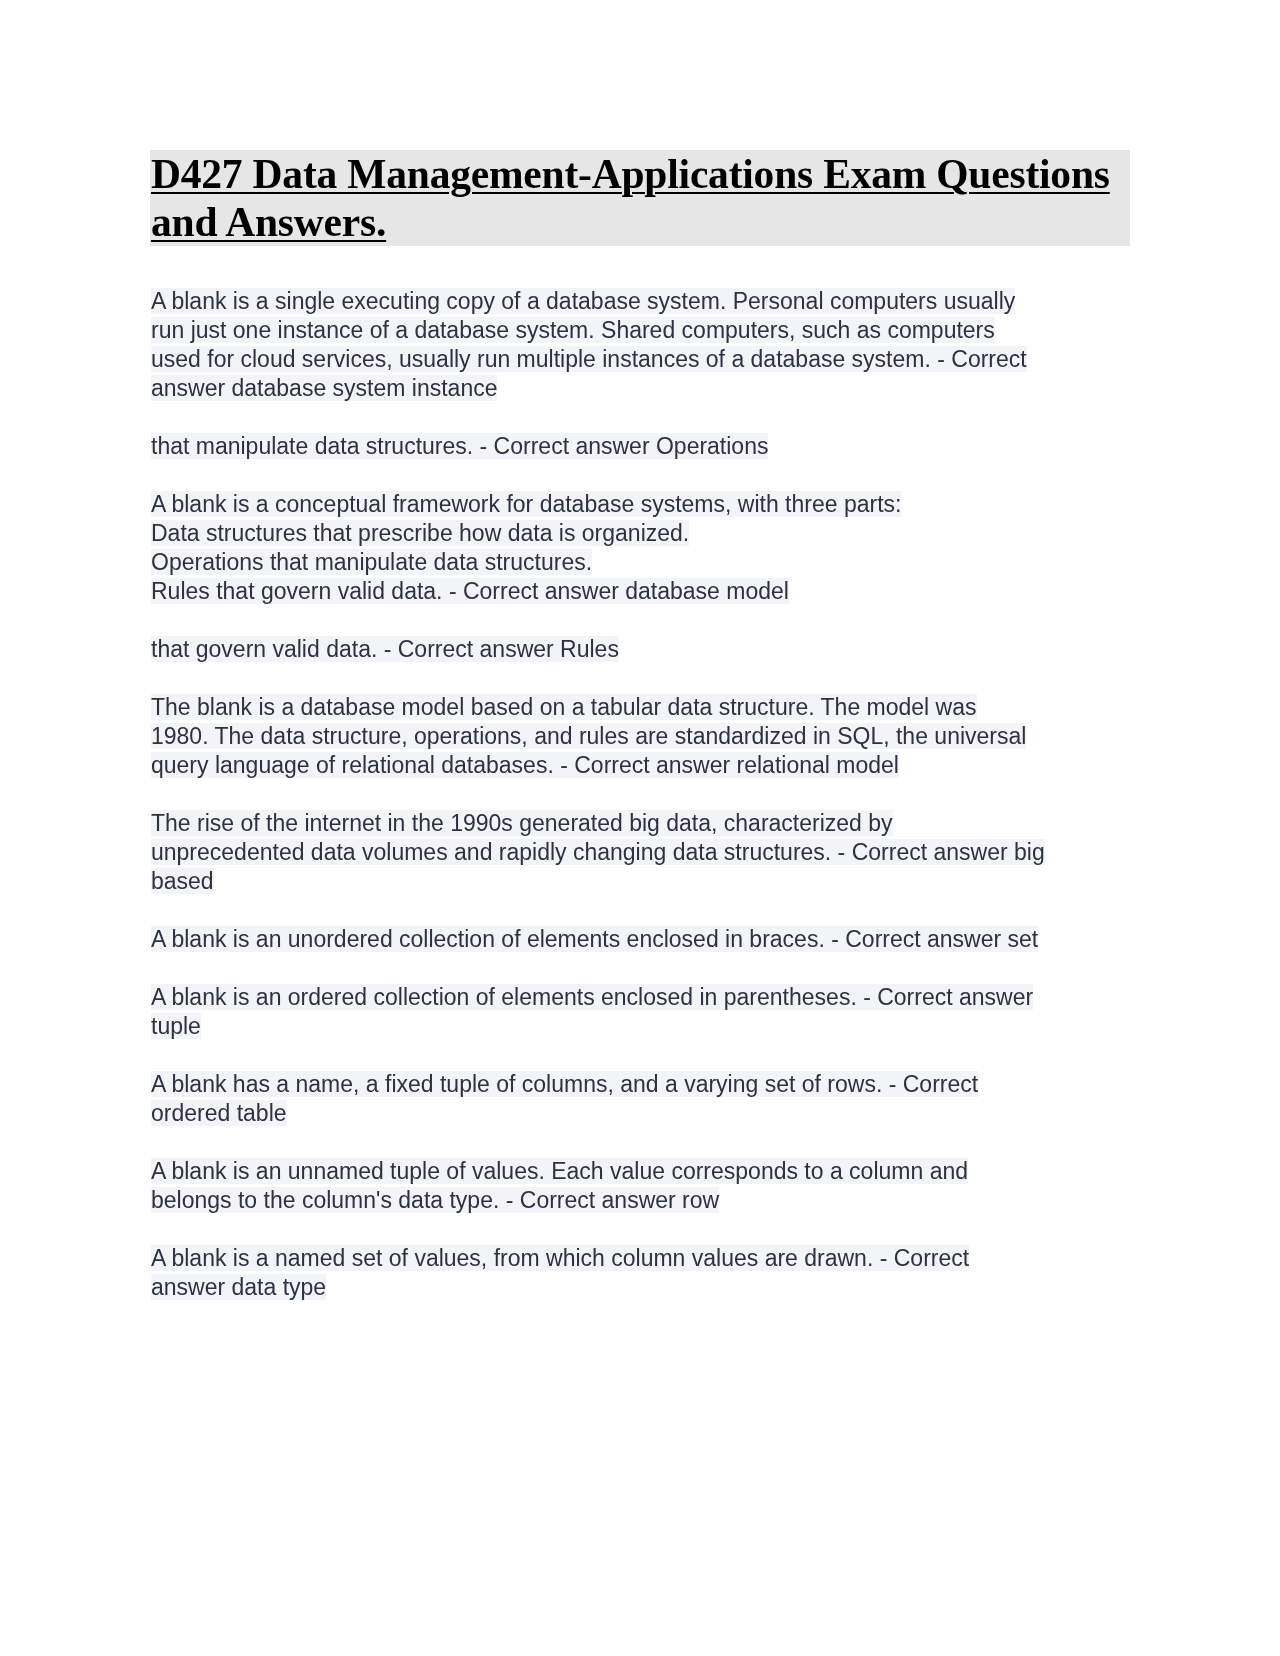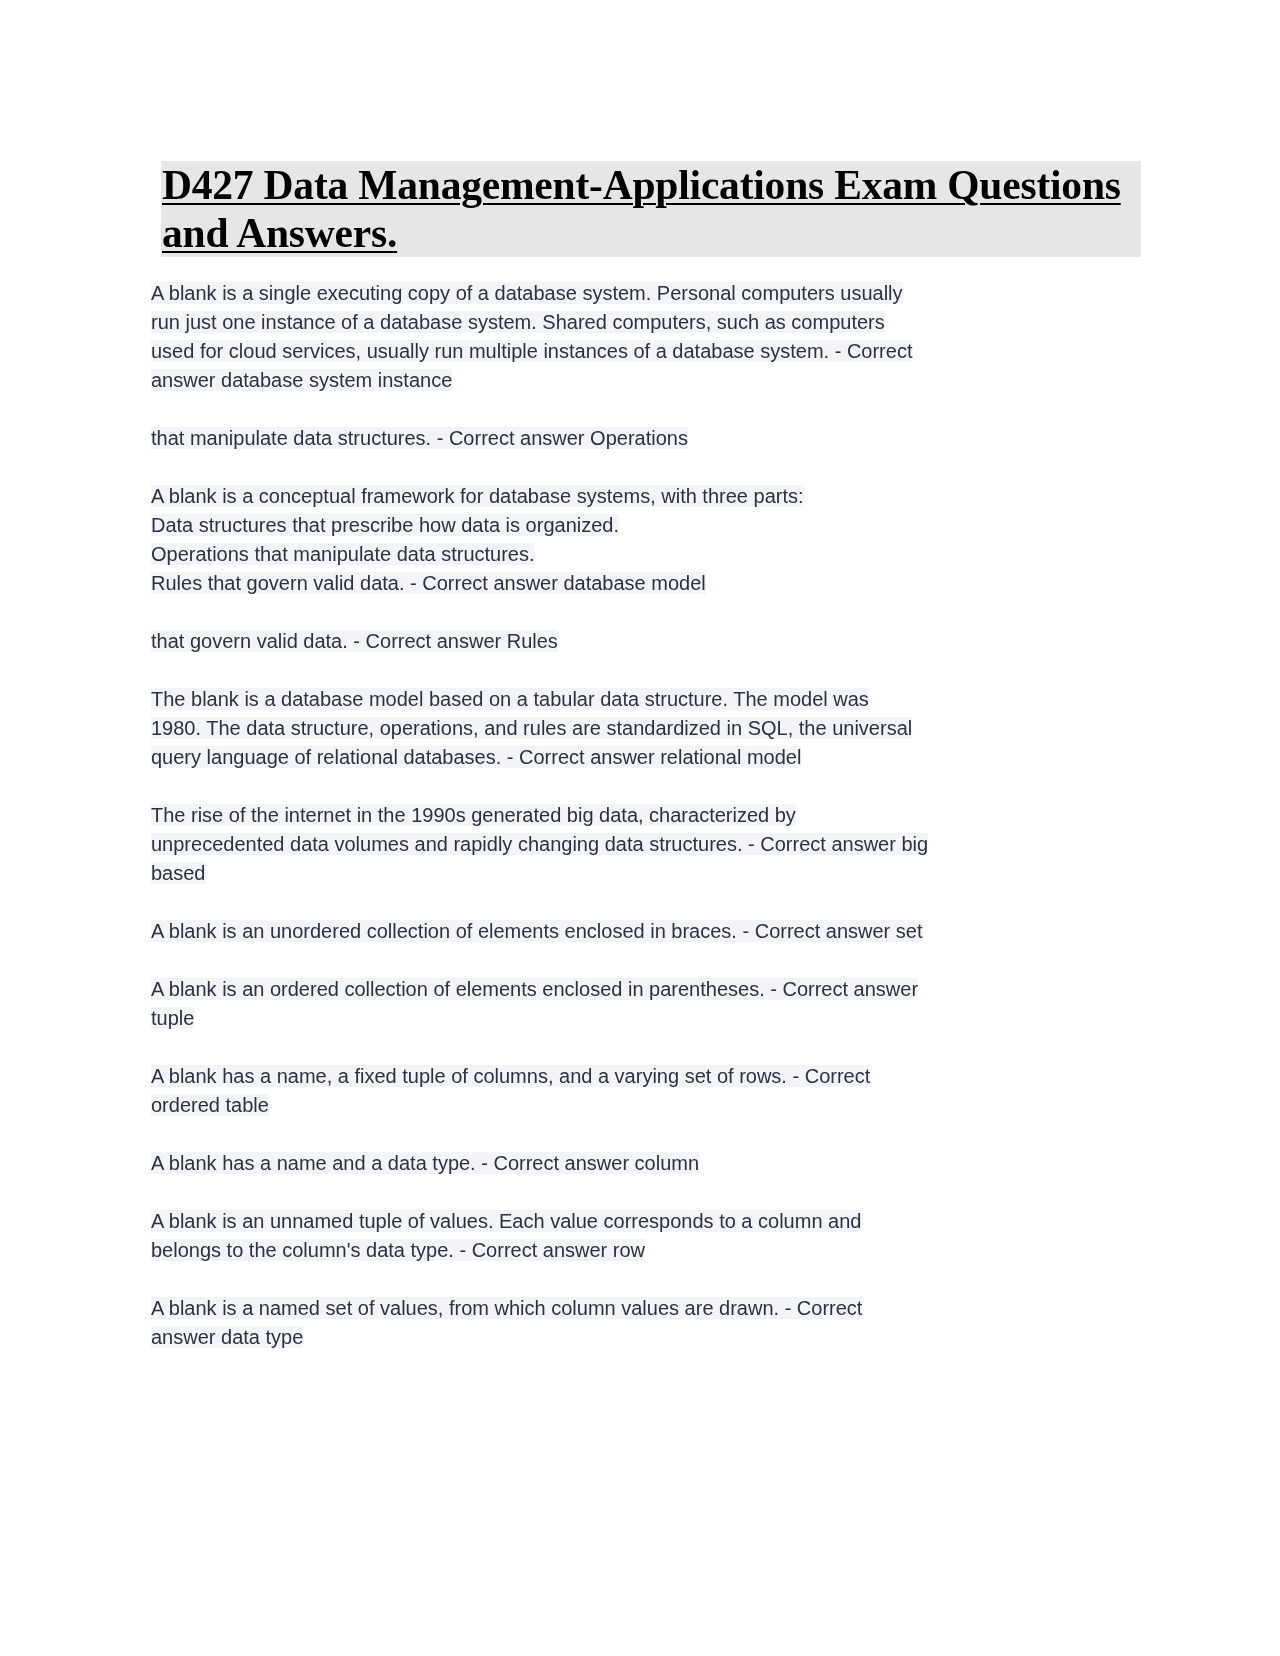--- a/index.html
+++ b/index.html
@@ -15,39 +15,39 @@
     }
     .page {
       position: absolute;
       left: 150px;
       top: 150px;
       width: 980px;
     }
     .title-block {
       background: #e6e6e6;
       padding: 0 0 0 1px;
-      margin: 11px;
+      margin: 0;
       width: 979px;
     }
     .title {
       font-family: "Liberation Serif", "DejaVu Serif", serif;
       font-weight: bold;
       font-size: 41.5px;
       line-height: 48px;
       color: #000000;
       text-decoration: underline;
       text-decoration-thickness: 2px;
       text-underline-offset: 4px;
       margin: 0;
       letter-spacing: -0.2px;
     }
     .body {
-      margin-top: 22px;
+      margin-top: 41px;
       font-family: "Liberation Sans", "DejaVu Sans", sans-serif;
-      font-size: 20px;
+      font-size: 23px;
       line-height: 29px;
       color: #2c3240;
     }
     .qa {
       margin: 0 0 29px 1px;
       padding: 0;
     }
     .qa-line {
       display: block;
     }
@@ -112,23 +112,20 @@
     <p class="qa">
       <span class="qa-line"><span class="hl">A blank is an ordered collection of elements enclosed in parentheses. - Correct answer</span></span>
       <span class="qa-line"><span class="hl">tuple</span></span>
     </p>
 
     <p class="qa">
       <span class="qa-line"><span class="hl">A blank has a name, a fixed tuple of columns, and a varying set of rows. - Correct</span></span>
       <span class="qa-line"><span class="hl">ordered table</span></span>
     </p>
 
-    <p class="qa">
-      <span class="qa-line"><span class="hl">A blank has a name and a data type. - Correct answer column</span></span>
-    </p>
 
     <p class="qa">
       <span class="qa-line"><span class="hl">A blank is an unnamed tuple of values. Each value corresponds to a column and</span></span>
       <span class="qa-line"><span class="hl">belongs to the column's data type. - Correct answer row</span></span>
     </p>
 
     <p class="qa">
       <span class="qa-line"><span class="hl">A blank is a named set of values, from which column values are drawn. - Correct</span></span>
       <span class="qa-line"><span class="hl">answer data type</span></span>
     </p>

